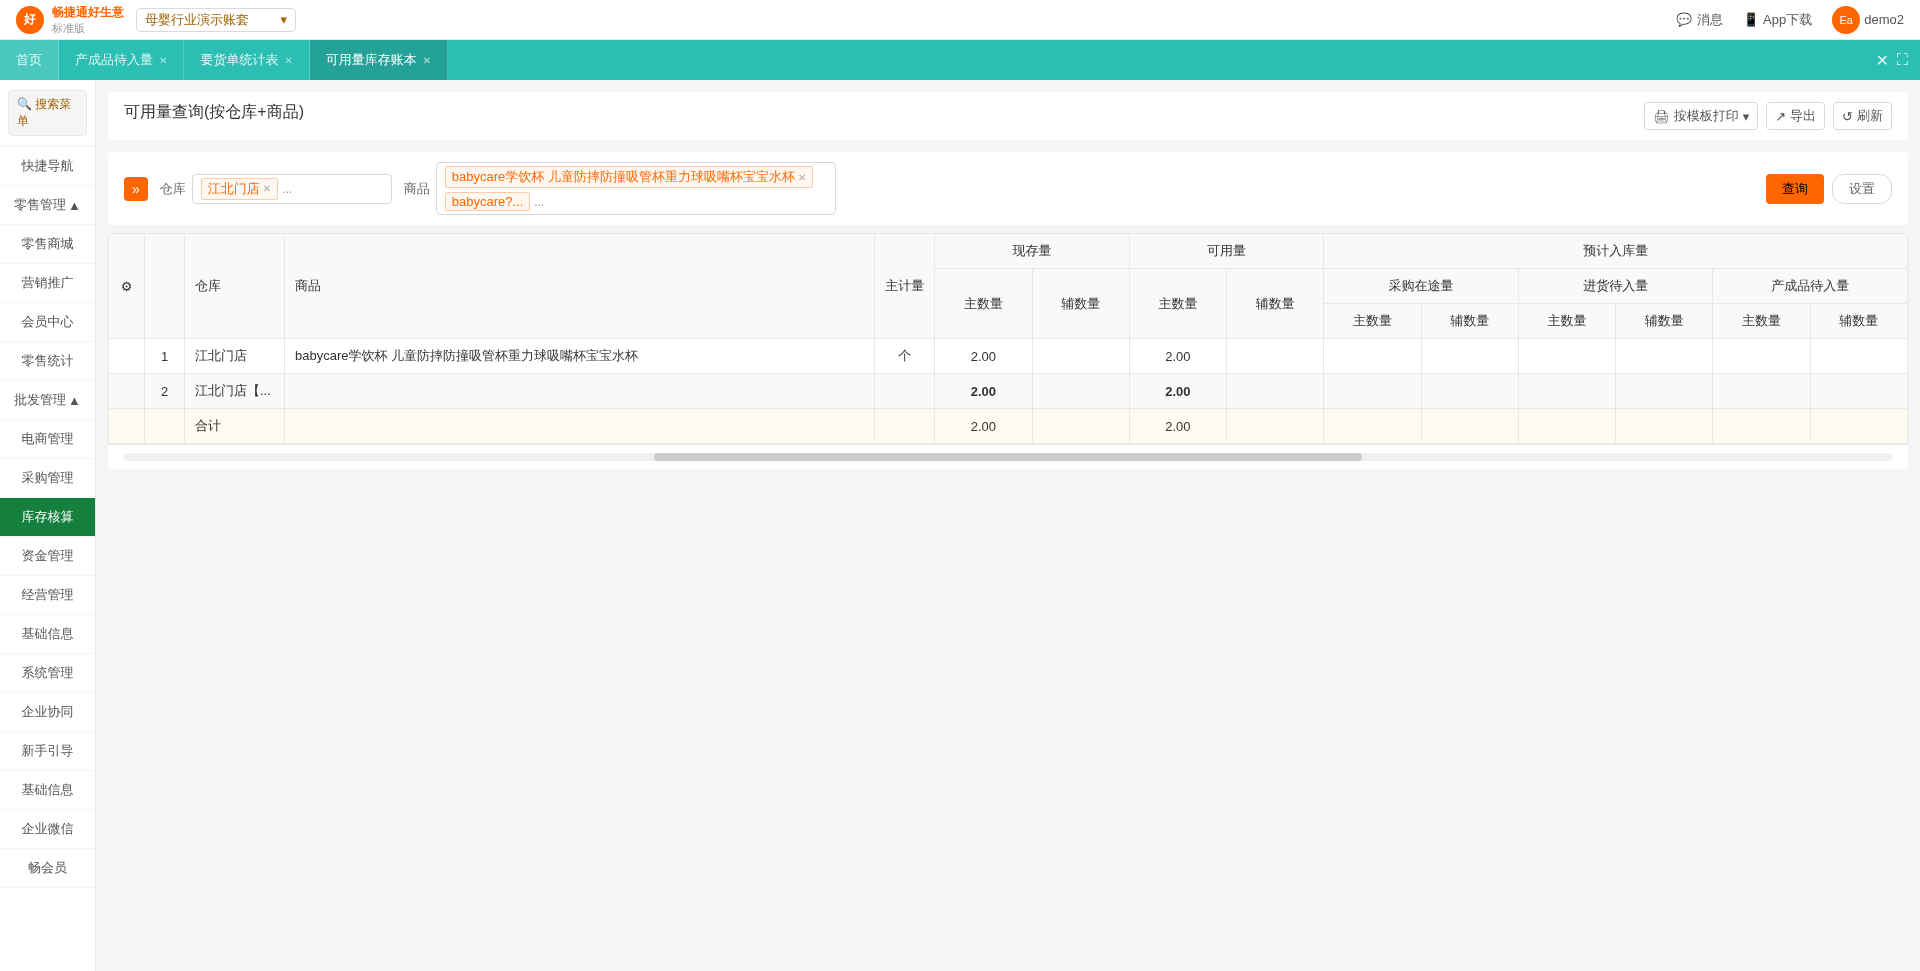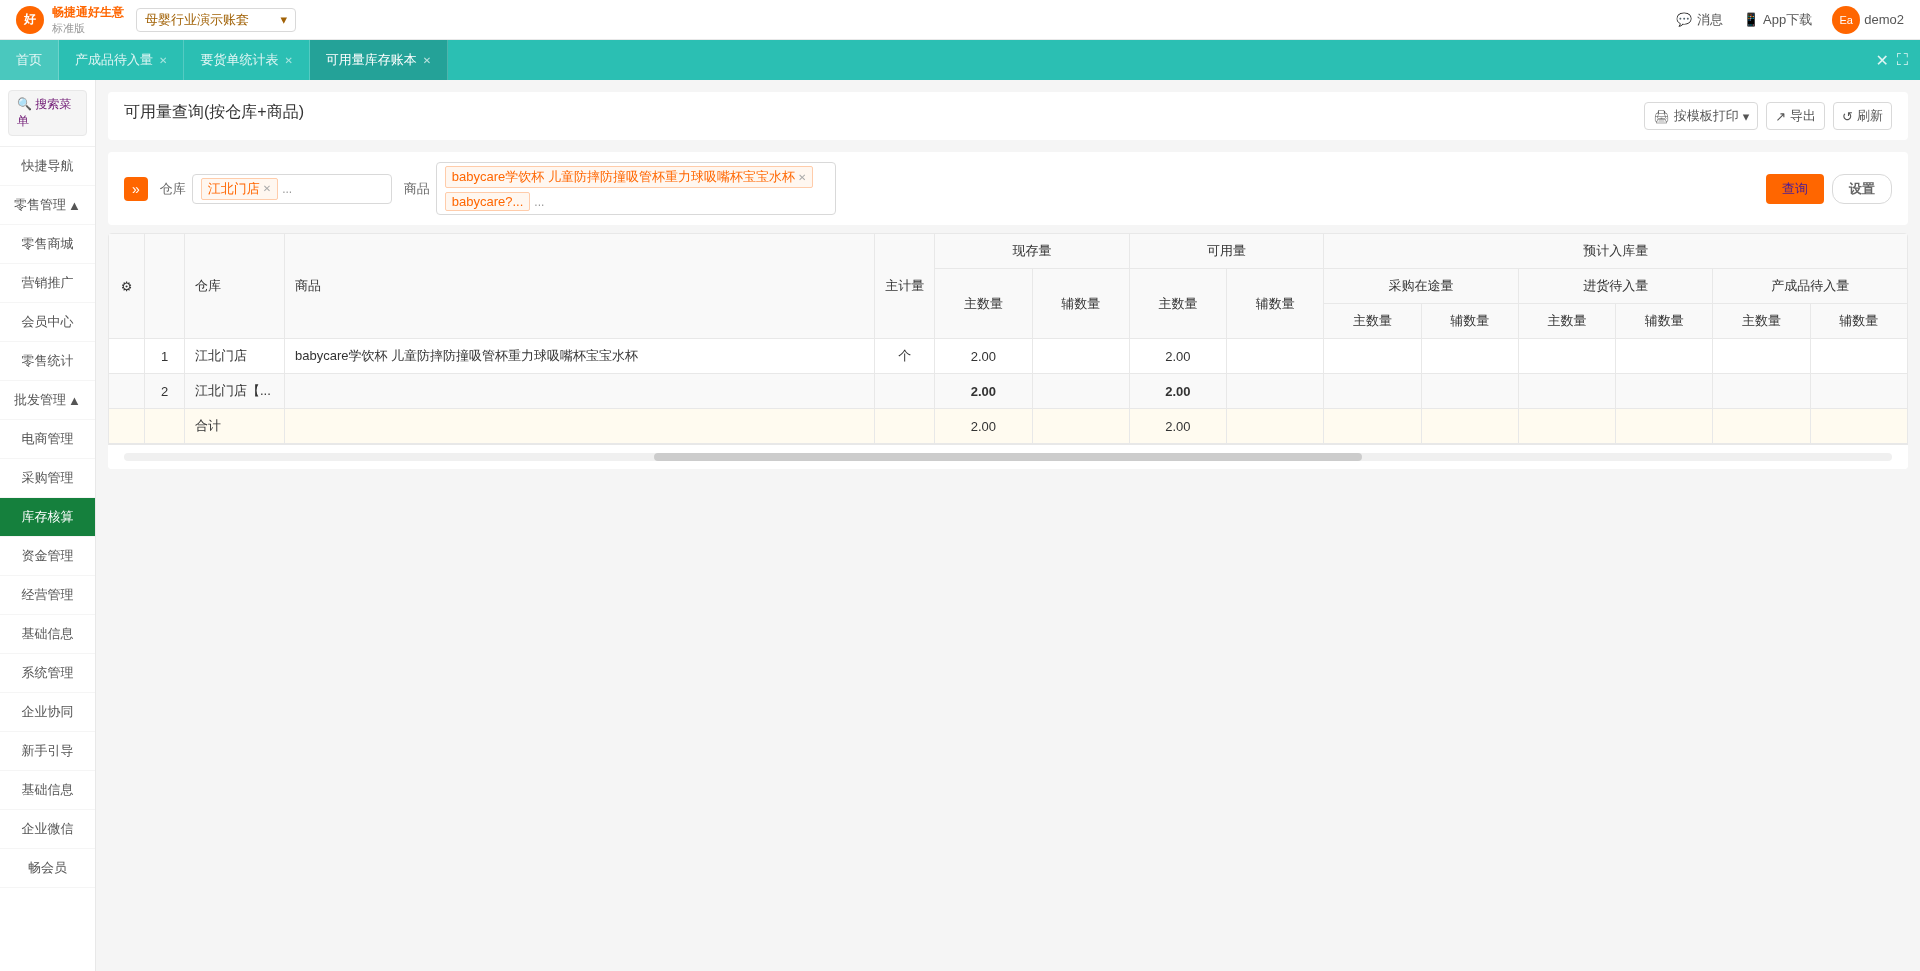--- a/index.html
+++ b/index.html
@@ -61,21 +61,21 @@
     .sidebar {
       width: 96px;
       background: #fff;
       border-right: 1px solid #e8e8e8;
       display: flex;
       flex-direction: column;
       overflow-y: auto;
       flex-shrink: 0;
     }
     .sidebar-search { padding: 10px 8px; border-bottom: 1px solid #f0f0f0; }
-    .sidebar-search-btn { width: 100%; background: #f5f5f5; border: 1px solid #e8e8e8; border-radius: 4px; padding: 5px 8px; cursor: pointer; color: #701a75; font-size: 12px; text-align: left; }
+    .sidebar-search-btn { width: 100%; background: #f5f5f5; border: 1px solid #e8e8e8; border-radius: 4px; padding: 5px 8px; cursor: pointer; color: #a16207; font-size: 12px; text-align: left; }
     .sidebar-nav-item { padding: 10px 0; text-align: center; cursor: pointer; color: #555; font-size: 13px; border-bottom: 1px solid #f5f5f5; }
     .sidebar-nav-item.active { background: #15803d; color: #fff; }
     .sidebar-nav-item.has-arrow { display: flex; align-items: center; justify-content: center; gap: 2px; }
 
     
     .content-area {
       flex: 1;
       display: flex;
       flex-direction: column;
       overflow: hidden;
@@ -114,22 +114,22 @@
       flex-wrap: wrap;
     }
     .filter-toggle { background: #ff6600; color: #fff; border: none; padding: 4px 8px; border-radius: 4px; cursor: pointer; font-size: 14px; }
     .filter-group { display: flex; align-items: center; gap: 6px; }
     .filter-label { color: #666; font-size: 13px; }
     .filter-input-wrap { display: flex; align-items: center; border: 1px solid #d9d9d9; border-radius: 4px; padding: 3px 8px; gap: 4px; min-width: 200px; max-width: 400px; flex-wrap: wrap; }
     .filter-tag { background: #fff7f0; border: 1px solid #ffccaa; border-radius: 2px; padding: 1px 6px; color: #ff6600; font-size: 12px; display: flex; align-items: center; gap: 3px; }
     .filter-tag-close { cursor: pointer; color: #aaa; font-size: 10px; }
     .filter-more { color: #999; cursor: pointer; font-size: 12px; }
     .filter-actions { margin-left: auto; display: flex; gap: 8px; }
-    .btn-query { background: #ff6600; color: #4c1d95; border: none; border-radius: 4px; padding: 5px 16px; cursor: pointer; font-size: 13px; }
-    .btn-settings { background: #fff; color: #666; border: 1px solid #d9d9d9; border-radius: 12px; padding: 5px 16px; cursor: pointer; font-size: 13px; font-weight: bold; }
+    .btn-query { background: #ff6600; color: #000000; border: none; border-radius: 4px; padding: 5px 16px; cursor: pointer; font-size: 13px; }
+    .btn-settings { background: #fff; color: #666; border: 1px solid #d9d9d9; border-radius: 12px; padding: 5px 16px; cursor: pointer; font-size: 13px; }
 
     
     .table-wrap {
       background: #fff;
       border-radius: 4px;
       overflow: auto;
       flex: 1;
     }
     table { width: 100%; border-collapse: collapse; }
     thead tr { background: #f5f5f5; }

